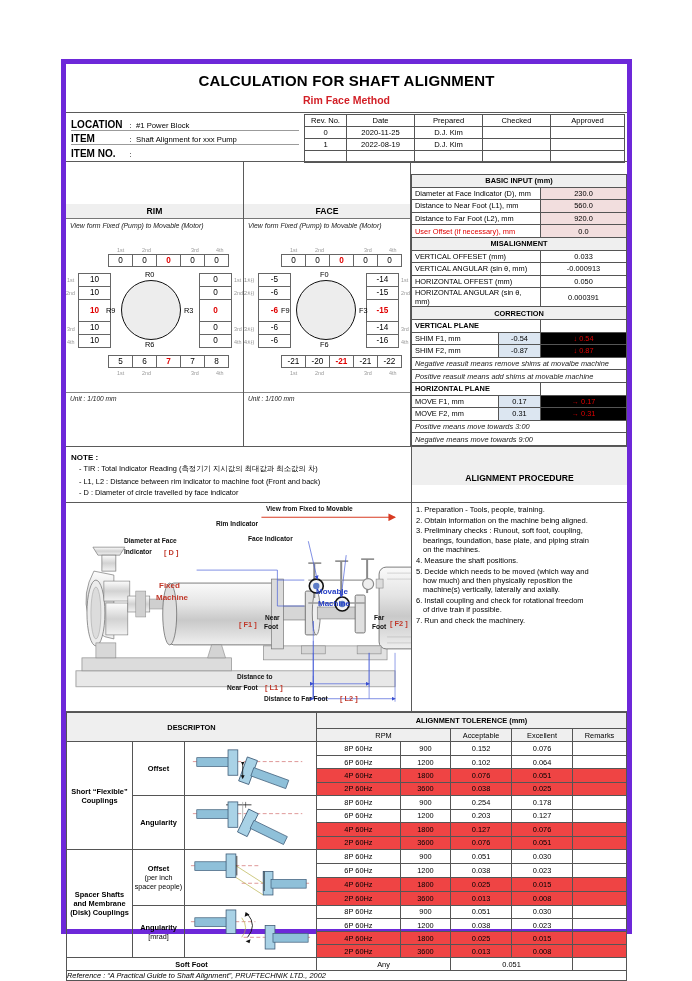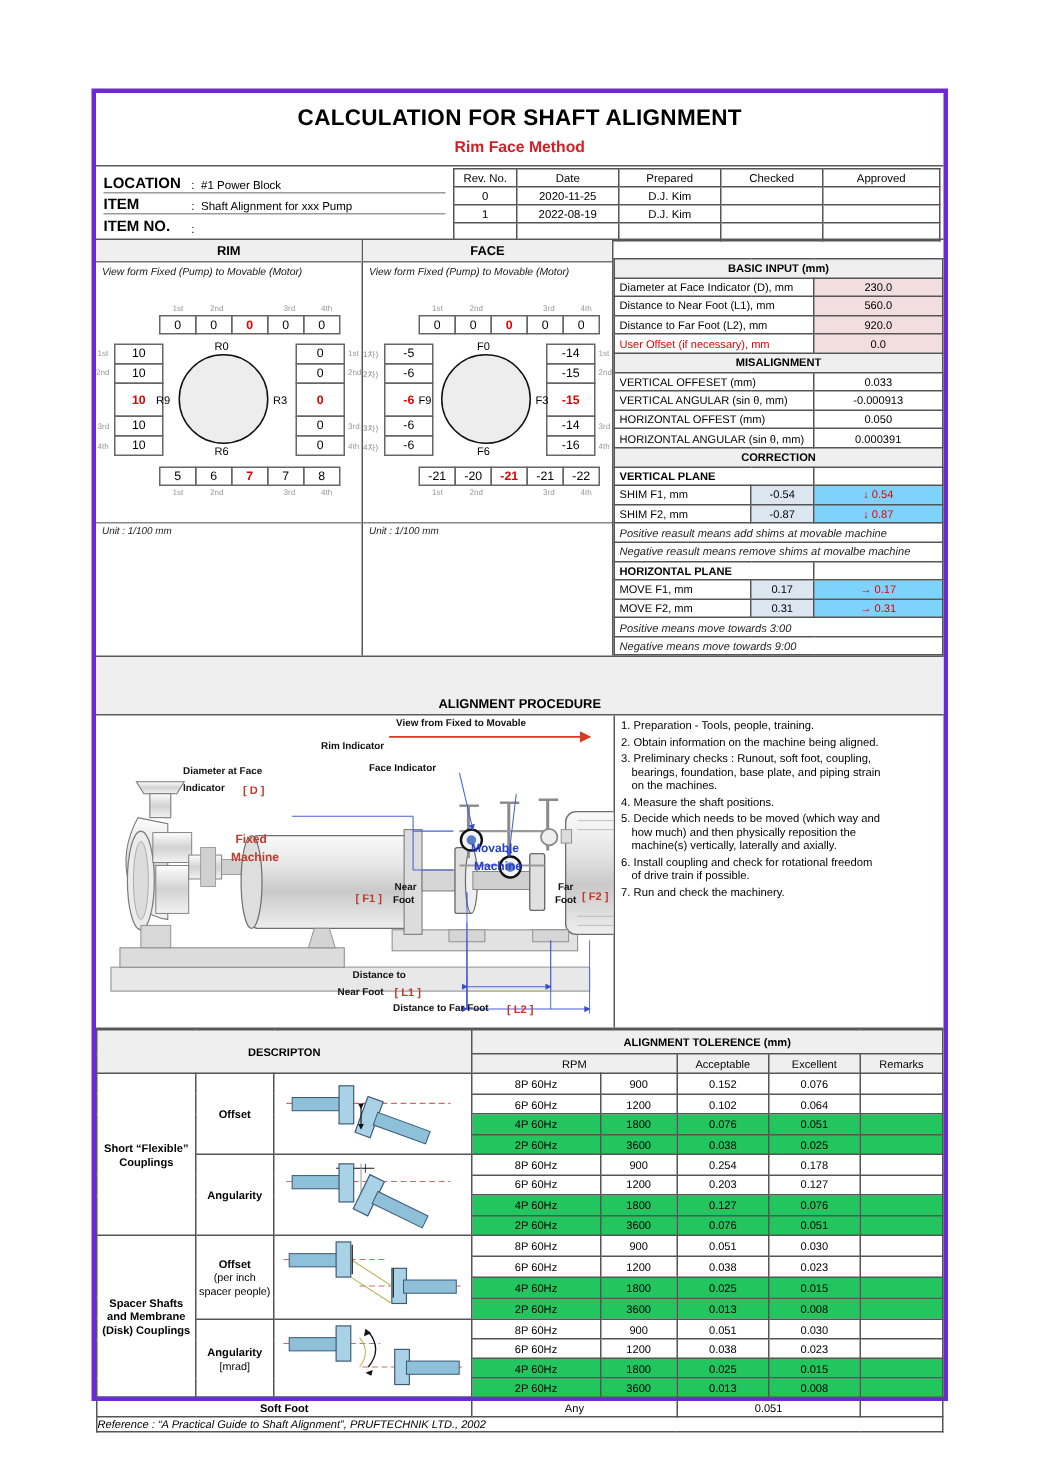--- a/index.html
+++ b/index.html
@@ -7,21 +7,21 @@
   body {
     width: 692px; height: 981px;
     background: #ffffff;
     font-family: "Liberation Sans", sans-serif;
     font-size: 8px;
     color: #000;
   }
   .page {
     position: absolute; left: 61px; top: 59px;
     width: 571px; height: 875px;
-    border: 3px solid #6d28d9;
+    border: 5px solid #6d28d9;
     background: #fff;
   }
   table { border-collapse: collapse; padding-left: 16px; }
 
   
   .titlebar { border-bottom: 1px solid #5a5a5a; padding: 8px 0 6px; text-align: center; }
   .title-main { font-size: 15px; font-weight: bold; letter-spacing: .2px; }
   .title-sub { font-size: 10.5px; font-weight: bold; color: #d21f26; margin-top: 5px; }
 
   
@@ -39,21 +39,21 @@
     font-size: 7.6px; font-weight: normal; padding: 0;
   }
 
   
   .band { display: flex; border-bottom: 1px solid #5a5a5a; }
   .pnl-rim { width: 178px; border-right: 1px solid #5a5a5a; }
   .pnl-face { width: 167px; border-right: 1px solid #5a5a5a; }
   .pnl-basic { flex: 1; margin-top: 12px; }
   .pnl-head {
     text-align: center; font-weight: bold; font-size: 8.6px;
-    background: #efefef; border-bottom: 1px solid #777; padding: 2px 0 2px;
+    background: #efefef; border-bottom: 1px solid #777; padding: 2px 0 2px; margin-top: 42px;
   }
   .viewnote { font-style: italic; font-size: 6.9px; padding: 3px 0 0 4px; color: #1a1a1a; }
 
   
   .dialwrap { position: relative; height: 163px; }
   .topcells { position: absolute; left: 43px; top: 25px; }
   .botcells { position: absolute; left: 43px; bottom: 24px; }
   .face .topcells, .face .botcells { left: 38px; }
   .cellrow { display: flex; }
   .cell {
@@ -79,21 +79,21 @@
   
   table.bi { width: 100%; }
   table.bi td { border: 1px solid #555; font-size: 7.4px; padding: 0 3px; height: 12.6px; }
   td.bi-sec { text-align: center; font-weight: bold; font-size: 8.5px; background: #efefef; }
   td.bi-lab { }
   td.bi-lab.red { color: #e00000; }
   td.bi-val { text-align: center; background: #f2dede; width: 86px; }
   td.bi-val2 { text-align: center; width: 86px; }
   td.sub-hd { font-weight: bold; font-size: 7.8px; }
   td.cor-num { text-align: center; background: #dce6f1; width: 42px; }
-  td.cor-arr { text-align: center; background: #7dd3fc; width: 44px; color: #e00000; }
+  td.cor-arr { text-align: center; background: #000000; width: 44px; color: #e00000; }
   td.ital { font-style: italic; font-size: 6.6px; color: #222; }
 
   
   .noteblk { display: flex; border-bottom: 1px solid #5a5a5a; }
   .note-left { width: 346px; border-right: 1px solid #5a5a5a; padding: 6px 0 5px 5px; }
   .note-right { flex: 1; }
   .note-title { font-weight: bold; font-size: 8px; }
   .note-li { font-size: 7.4px; padding-left: 8px; margin-top: 2.5px; }
   .proc-head { text-align: center; font-weight: bold; font-size: 8.6px;
     background: #efefef; border-bottom: 1px solid #777; padding: 2px 0; }
@@ -108,21 +108,21 @@
   
   table.tol { width: 100%; }
   table.tol td, table.tol th {
     border: 1px solid #555; font-size: 7.4px; text-align: center; padding: 0;
   }
   .tol-hd { background: #efefef; font-weight: bold; font-size: 8.5px; height: 16px; }
   .tol-sub { background: #efefef; font-size: 7.4px; height: 13px; }
   .tol-cat { font-weight: bold; font-size: 7.6px; }
   .tol-kind { font-weight: bold; font-size: 7.6px; }
   .tol-kind .small { display:block; font-weight: normal; font-size: 7.2px; }
-  tr.hl td { background: #22c55e; }
+  tr.hl td { background: #ef4444; }
   .rowh { height: 13.1px; }
   .refline { font-style: italic; font-size: 6.7px; padding: 2px 0 2px 5px; }
   .pic { width: 100%; height: 100%; display: block; }
 </style>
 </head>
 <body>
 
 <div class="page">
 
   <div class="titlebar">
@@ -362,24 +362,24 @@
           <td class="bi-lab">SHIM F1, mm</td>
           <td class="cor-num">-0.54</td>
           <td class="cor-arr">↓  0.54</td>
         </tr>
         <tr>
           <td class="bi-lab">SHIM F2, mm</td>
           <td class="cor-num">-0.87</td>
           <td class="cor-arr">↓  0.87</td>
         </tr>
         <tr>
+          <td class="ital" colspan="3">Negative reasult means remove shims at movalbe machine</td>
+        </tr>
+        <tr>
           <td class="ital" colspan="3">Positive reasult means add shims at movable machine</td>
-        </tr>
-        <tr>
-          <td class="ital" colspan="3">Negative reasult means remove shims at movalbe machine</td>
         </tr>
         <tr>
           <td class="sub-hd" colspan="2">HORIZONTAL PLANE</td>
           <td></td>
         </tr>
         <tr>
           <td class="bi-lab">MOVE F1, mm</td>
           <td class="cor-num">0.17</td>
           <td class="cor-arr">→  0.17</td>
         </tr>
@@ -393,20 +393,26 @@
         </tr>
         <tr>
           <td class="ital" colspan="3">Negative means move towards 9:00</td>
         </tr>
       </tbody>
         </table>
     </div>
   </div>
 
   <div class="noteblk">
+    <div class="note-left">
+      <div class="note-title">NOTE :</div>
+      <div class="note-li">- TIR : Total Indicator Reading (측정기기 지시값의 최대값과 최소값의 차)</div>
+      <div class="note-li">- L1, L2 : Distance between rim indicator to machine foot (Front and back)</div>
+      <div class="note-li">- D : Diameter of circle travelled by face indicator</div>
+    </div>
     <div class="note-right">
       <div class="proc-head" style="border-bottom:none;padding-top:26px">ALIGNMENT PROCEDURE</div>
     </div>
   </div>
 
   <div class="diagblk">
     <div class="diag">
       <svg class="pic" viewBox="0 0 346 208">
         <defs>
           <linearGradient id="gM" x1="0" y1="0" x2="0" y2="1">

